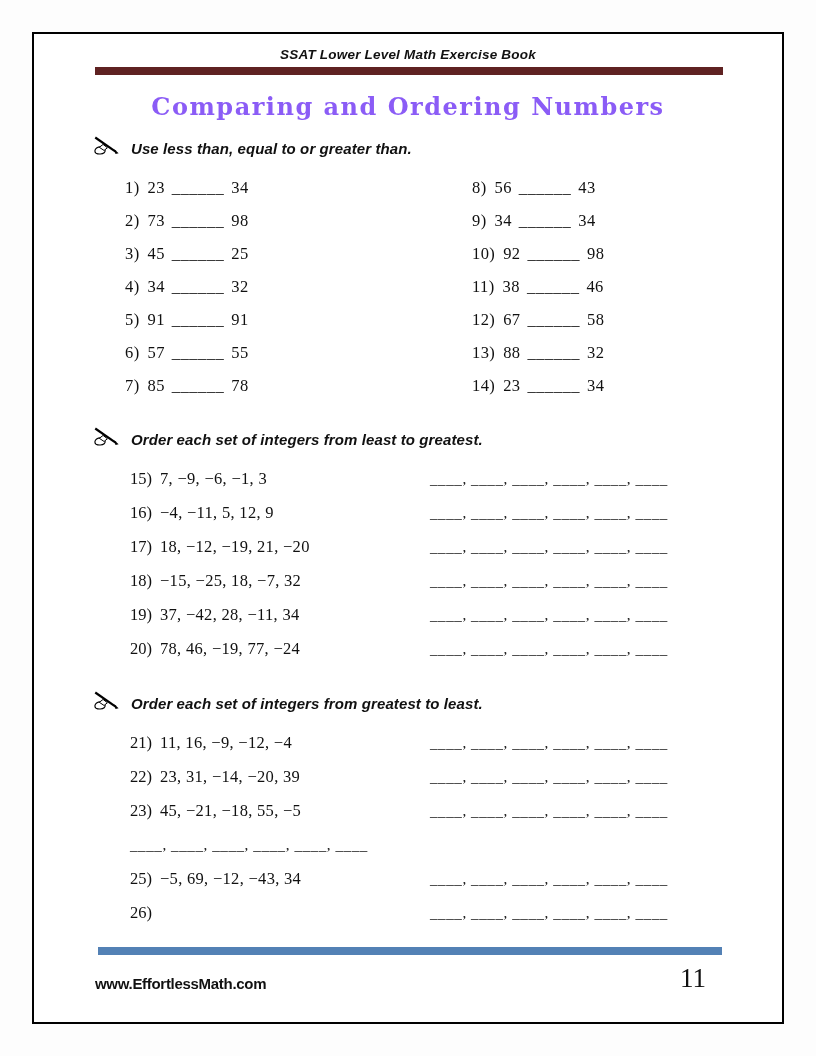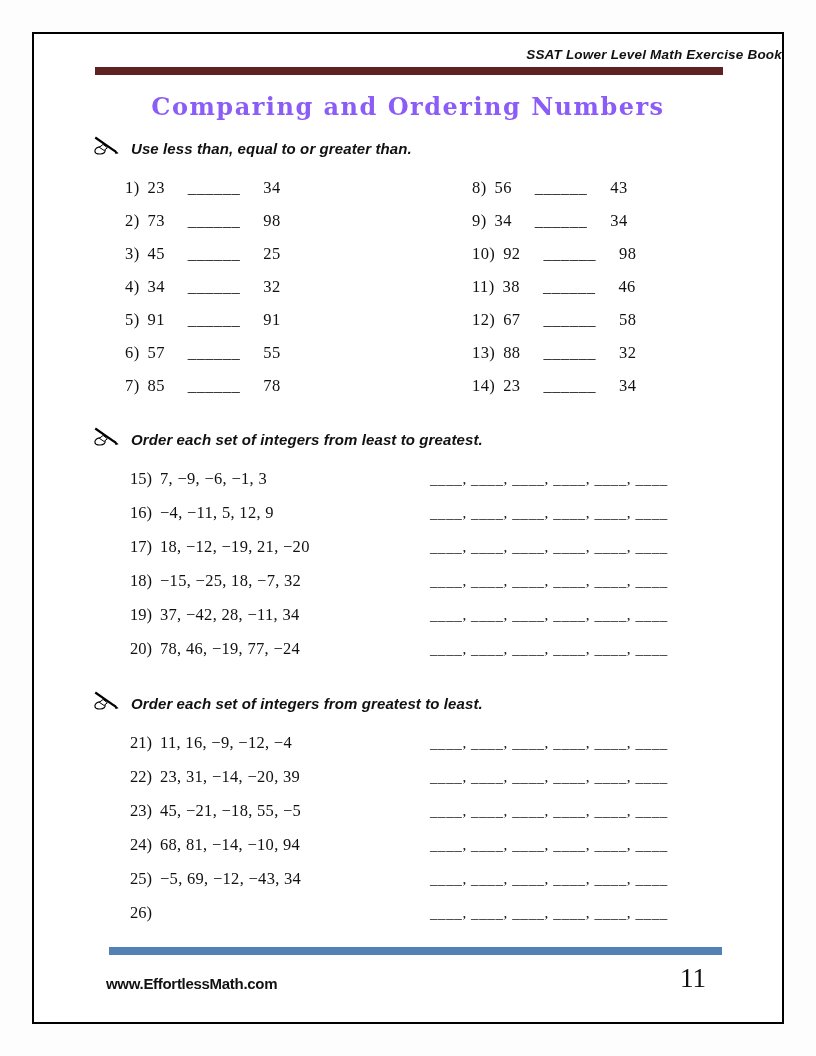--- a/index.html
+++ b/index.html
@@ -11,21 +11,21 @@
     overflow: hidden;
   }
   .border-frame {
     position: absolute;
     left: 32px; top: 32px; right: 32px; bottom: 32px;
     border: 2px solid #000;
     background: #fff;
   }
   .running-head {
     margin-top: 13px;
-    text-align: right;
+    text-align: center;
     font-family: "Liberation Sans", sans-serif;
     font-style: italic;
     font-weight: bold;
     font-size: 13.5px;
     letter-spacing: 0.2px;
   }
   .maroon-rule {
     height: 8px;
     margin: 5px 59px 0 61px;
     background: #5f2222;
@@ -66,39 +66,39 @@
     margin: 12px 0 0 32px;
   }
   .prob {
     display: flex;
     align-items: baseline;
     line-height: 33px;
     font-size: 16.5px;
     letter-spacing: 0.4px;
   }
   .qnum { margin-right: 8px; }
-  .blankline { margin: 0 23px; letter-spacing: 0.5px; white-space: pre; }
+  .blankline { margin: 0 7px; letter-spacing: 0.5px; white-space: pre; }
   
   .order-list { margin: 12px 3px 0 37px; }
   .orow {
     display: flex;
     align-items: baseline;
     line-height: 34px;
     height: 34px;
     font-size: 16.5px;
   }
   .orow .question { flex: 0 0 300px; display: flex; align-items: baseline; }
   .values { letter-spacing: 0.3px; }
   .ans {
     font-size: 15px;
     letter-spacing: 0.6px;
     white-space: pre;
   }
   
-  .footer-block { position: absolute; left: 13px; right: 0; bottom: 30px; }
+  .footer-block { position: absolute; left: 2px; right: 0; bottom: 30px; }
   .blue-rule { height: 8px; margin: 0 60px 0 62px; background: #5381b5; }
   .footer-row {
     margin-top: 10px;
     display: flex;
     justify-content: space-between;
     align-items: flex-end;
     padding: 0 76px 0 59px;
   }
   .website {
     font-family: "Liberation Sans", sans-serif;
@@ -302,24 +302,20 @@
             <span class="ans">____, ____, ____, ____, ____, ____</span>
           </div>
           <div class="orow">
             <span class="question">
               <span class="qnum">23)</span>
               <span class="values">45, −21, −18, 55, −5</span>
             </span>
             <span class="ans">____, ____, ____, ____, ____, ____</span>
           </div>
           <div class="orow">
-            <span class="question">
-              <span class="qnum">24)</span>
-              <span class="values">68, 81, −14, −10, 94</span>
-            </span>
             <span class="ans">____, ____, ____, ____, ____, ____</span>
           </div>
           <div class="orow">
             <span class="question">
               <span class="qnum">25)</span>
               <span class="values">−5, 69, −12, −43, 34</span>
             </span>
             <span class="ans">____, ____, ____, ____, ____, ____</span>
           </div>
           <div class="orow">

